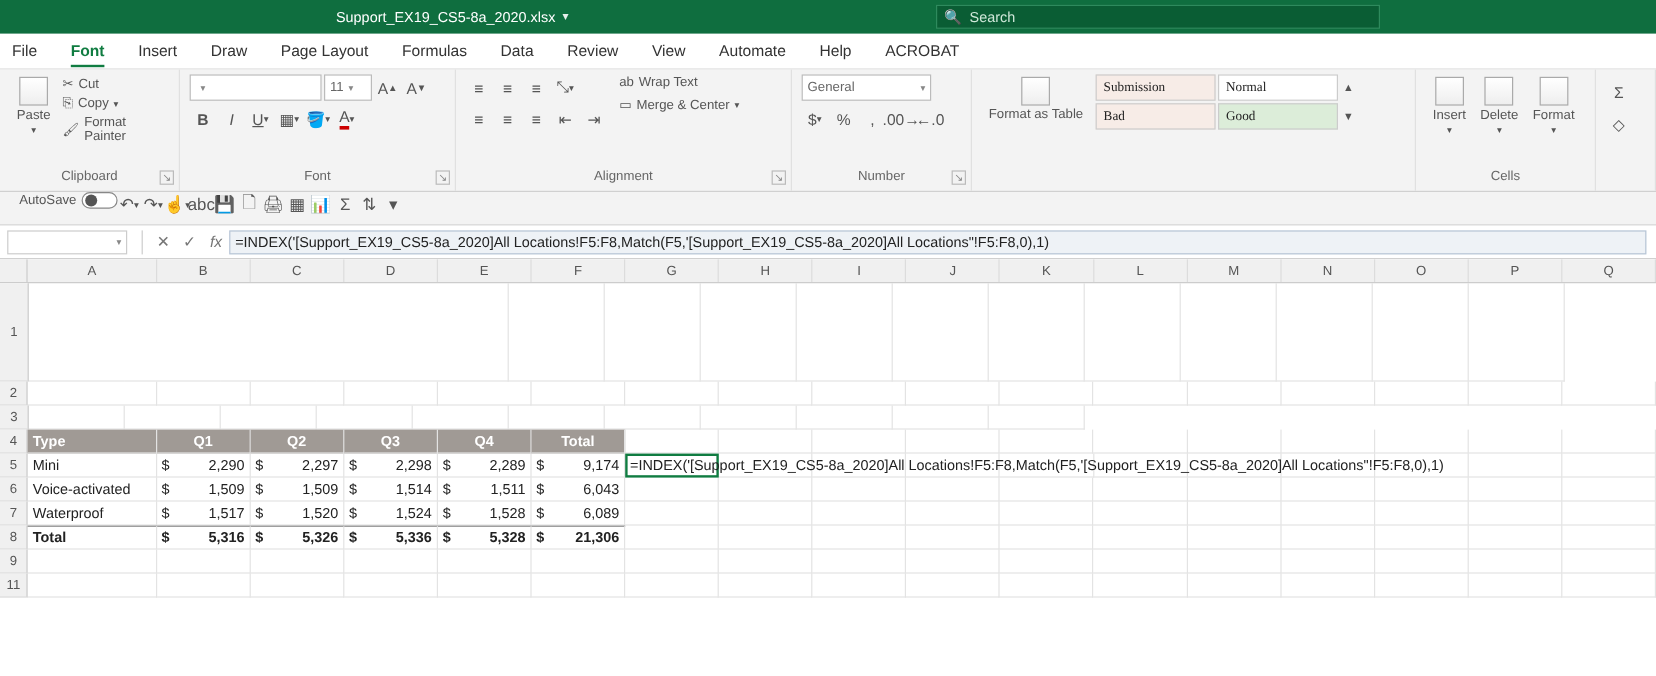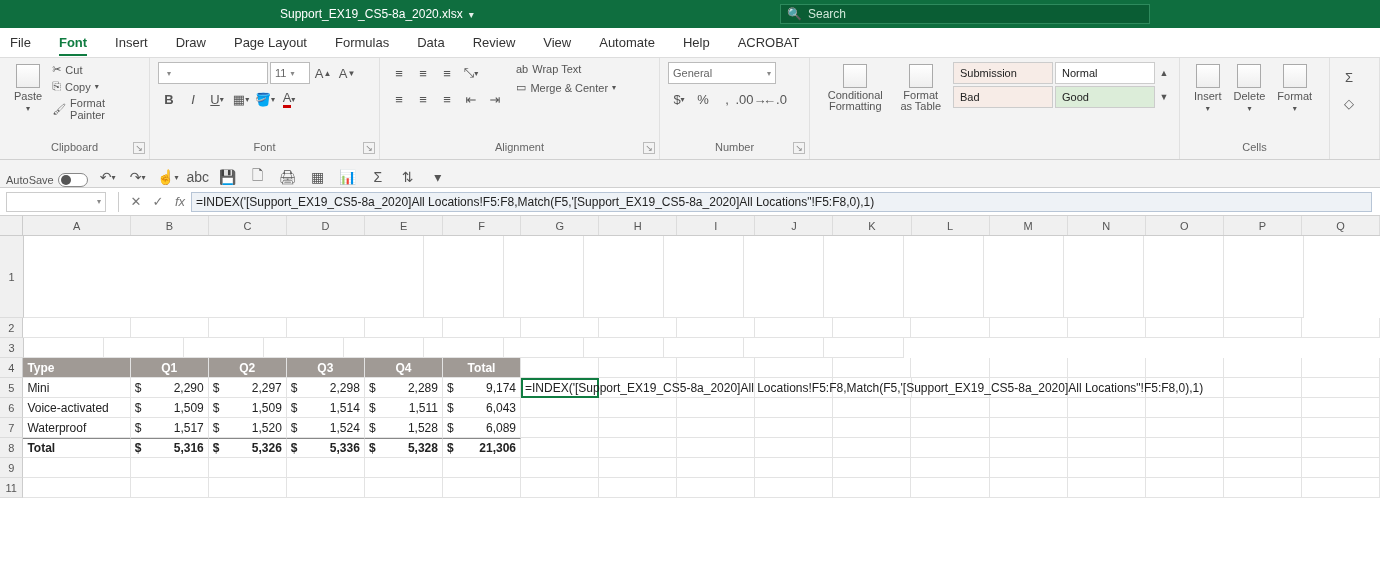--- a/index.html
+++ b/index.html
@@ -24,28 +24,28 @@
   .group { border-right: 1px solid #e0e0e0; display: flex; flex-direction: column; }
   .group .body { flex: 1; display: flex; align-items: flex-start; padding: 4px 8px 0; }
   .group .label { height: 18px; font-size: 11px; color: #666; text-align: center; position: relative; }
   .group .label .dlg { position: absolute; right: 4px; top: 1px; font-size: 9px; color: #888; border: 1px solid #bbb; width: 12px; height: 12px; line-height: 10px; text-align: center; }
   .bigbtn { display: flex; flex-direction: column; align-items: center; gap: 2px; padding: 2px 6px; font-size: 11px; color: #555; cursor: pointer; }
   .bigbtn .ico { width: 24px; height: 24px; border: 1px solid #aaa; background: linear-gradient(#fff,#eee); }
   .smallbtn { display: flex; align-items: center; gap: 4px; font-size: 11px; color: #555; padding: 1px 0; cursor: pointer; }
   .iconbtn { width: 22px; height: 22px; border: 1px solid transparent; display: inline-flex; align-items: center; justify-content: center; font-size: 13px; color: #555; cursor: pointer; }
   .combo { height: 22px; border: 1px solid #bbb; background: #fff; display: inline-flex; align-items: center; padding: 0 4px; font-size: 11px; color: #666; }
   .combo .dd { margin-left: 4px; font-size: 8px; color: #888; }
-  .stylecell { width: 100px; height: 22px; border: 1px solid #ccc; background: #f7ece7; display: flex; align-items: center; padding: 0 6px; font-size: 11px; }
+  .stylecell { width: 100px; height: 22px; border: 1px solid #ccc; background: #f7ece7; display: flex; align-items: center; padding: 0 6px; font-size: 11px; font-family: Liberation Serif, serif; }
   .stylecell.normal { background: #fff; }
   .stylecell.good { background: #dcedd9; }
   .col { display: flex; flex-direction: column; gap: 2px; }
   .row { display: flex; align-items: center; gap: 2px; }
 
   
-  .quickbar { height: 28px; background: #f3f3f3; border-bottom: 1px solid #d0d0d0; display: flex; align-items: flex-end; padding: 0 6px; gap: 10px; font-size: 11px; color: #555; }
+  .quickbar { height: 28px; background: #f3f3f3; border-bottom: 1px solid #d0d0d0; display: flex; align-items: flex-start; padding: 0 16px; font-size: 11px; color: #555; }
   .toggle { display: inline-flex; align-items: center; gap: 4px; }
   .toggle .pill { width: 30px; height: 14px; border: 1px solid #888; border-radius: 7px; position: relative; background: #fff; }
   .toggle .pill .knob { width: 10px; height: 10px; background: #555; border-radius: 50%; position: absolute; top: 1px; left: 2px; }
   .quickbar .qbtn { width: 20px; height: 20px; display: inline-flex; align-items: center; justify-content: center; font-size: 14px; color: #555; cursor: pointer; }
 
   
   .fbar { height: 28px; background: #fff; border-bottom: 1px solid #d0d0d0; display: flex; align-items: center; }
   .namebox { width: 100px; height: 20px; border: 1px solid #ccc; margin: 0 6px; display: flex; align-items: center; justify-content: flex-end; padding: 0 4px; font-size: 11px; }
   .namebox .dd { font-size: 8px; margin-left: 4px; color: #888; }
   .fbar .sep { width: 1px; height: 20px; background: #ccc; margin: 0 6px; }
@@ -217,24 +217,20 @@
         <span class="iconbtn">←.0</span>
       </div>
     </div>
     <div class="label"><span>Number</span><span class="dlg">↘</span></div>
   </div>
 
   <div class="group" style="width:370px">
     <div class="body">
       <div class="bigbtn">
         <div class="ico"></div>
-        <span style="text-align:center;line-height:11px">Conditional Formatting</span>
-      </div>
-      <div class="bigbtn">
-        <div class="ico"></div>
         <span style="text-align:center;line-height:11px">Format as Table</span>
       </div>
       <div class="col" style="gap:2px;margin-left:4px">
         <div class="row">
           <div class="stylecell">Submission</div>
           <div class="stylecell normal">Normal</div>
           <span class="iconbtn" style="width:14px;font-size:9px">▲</span>
         </div>
         <div class="row">
           <div class="stylecell">Bad</div>

